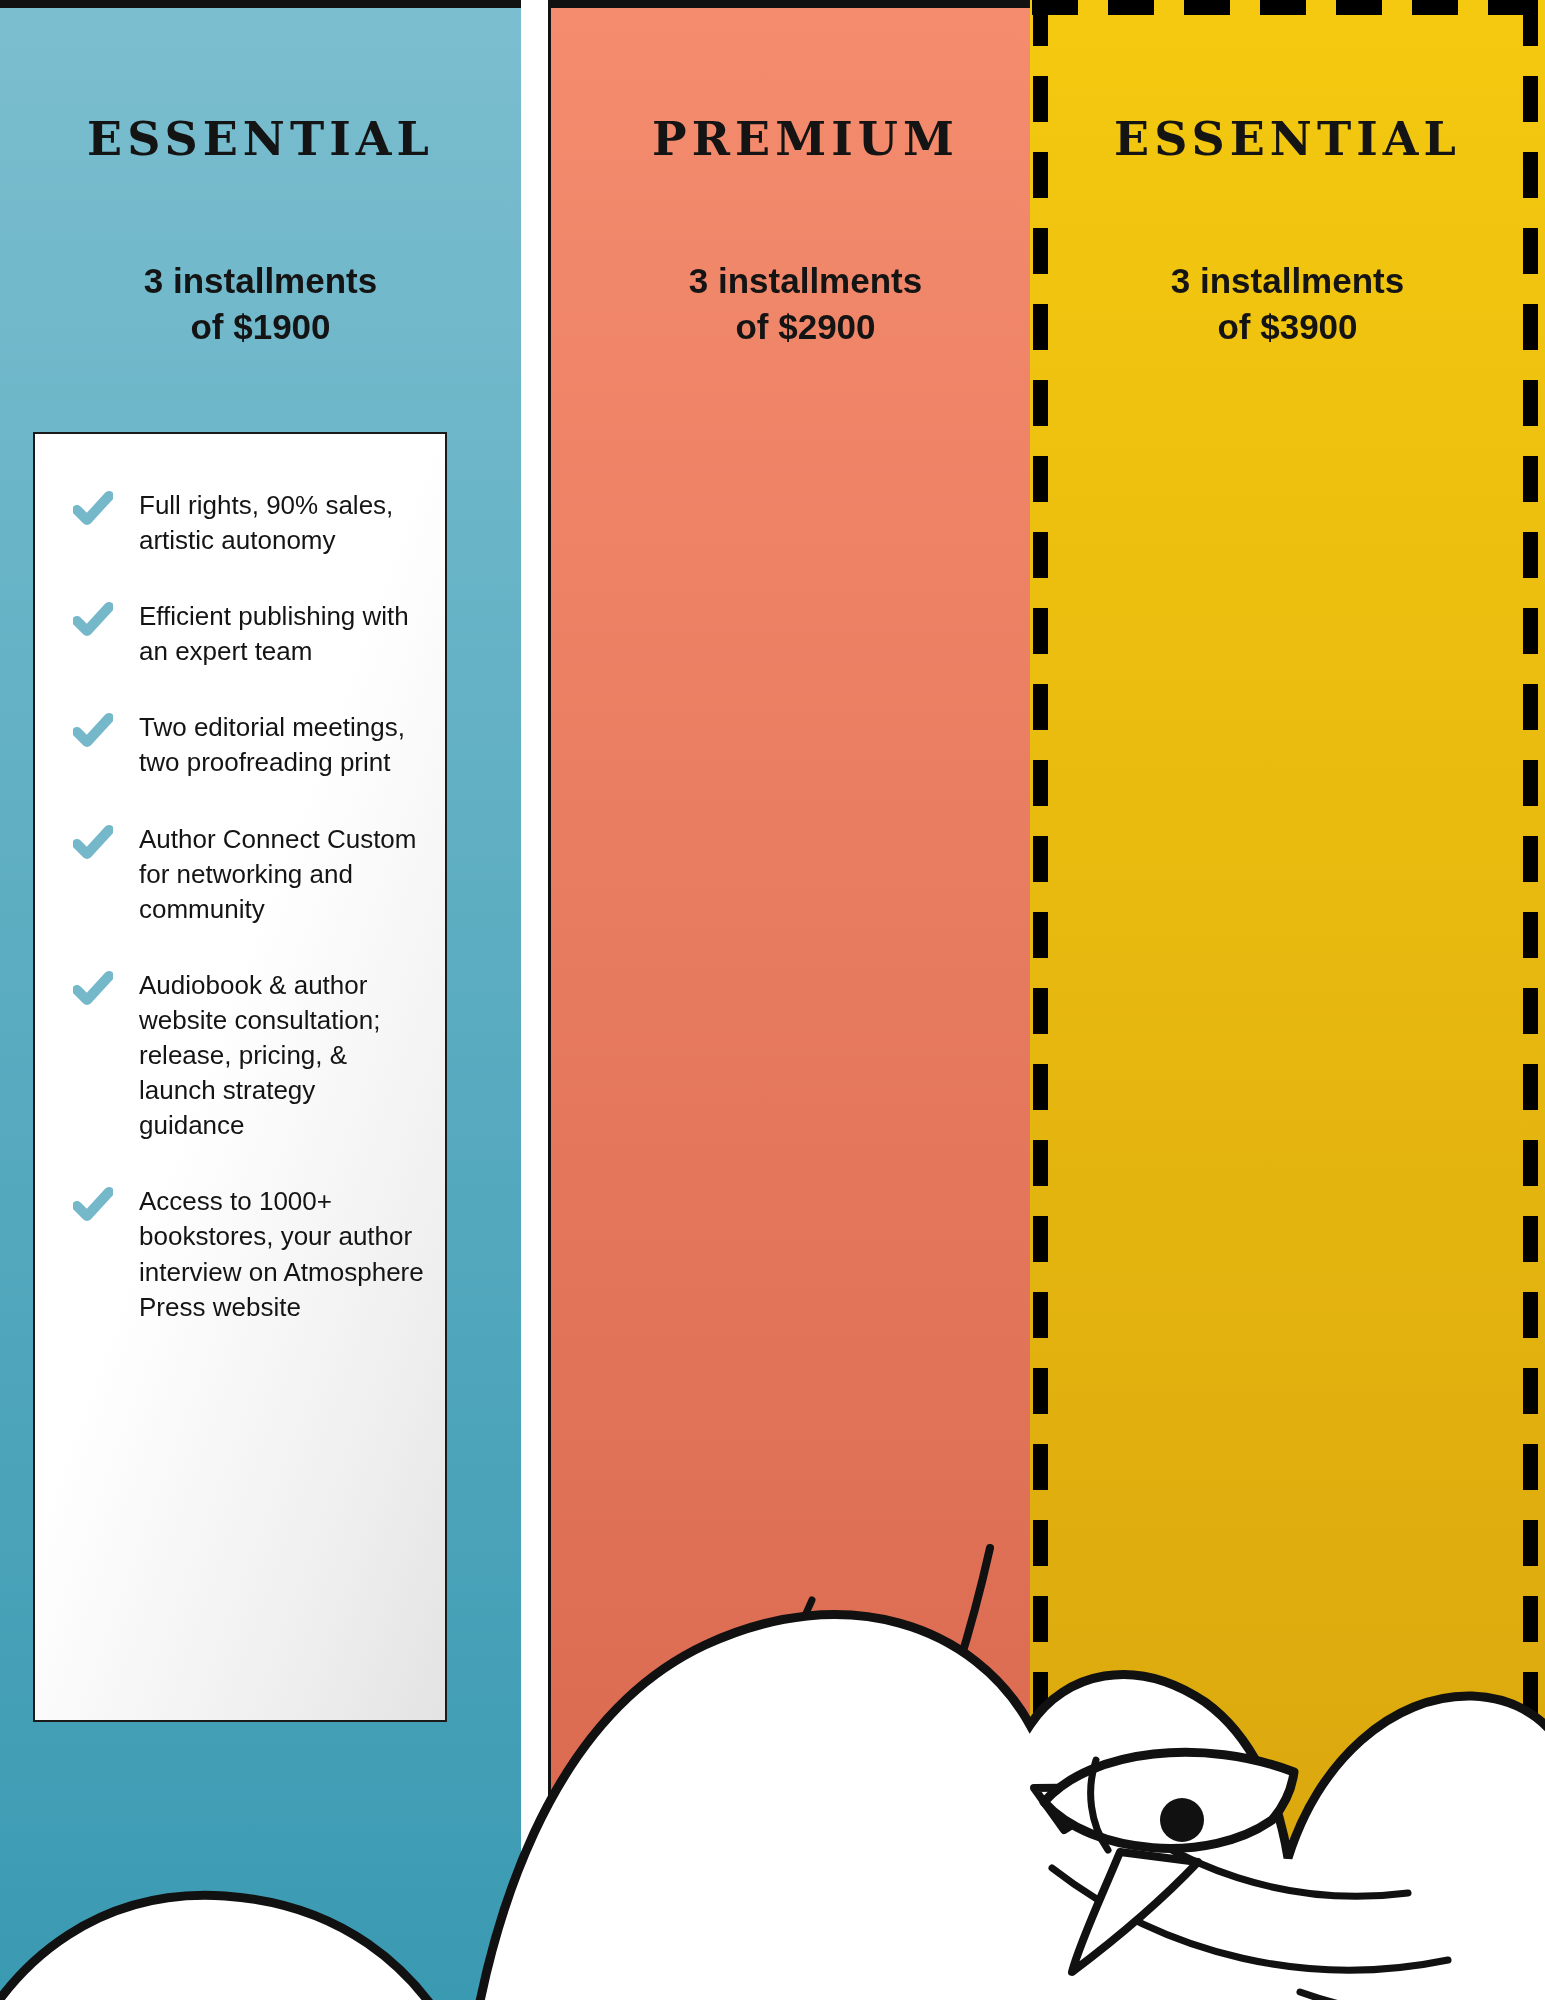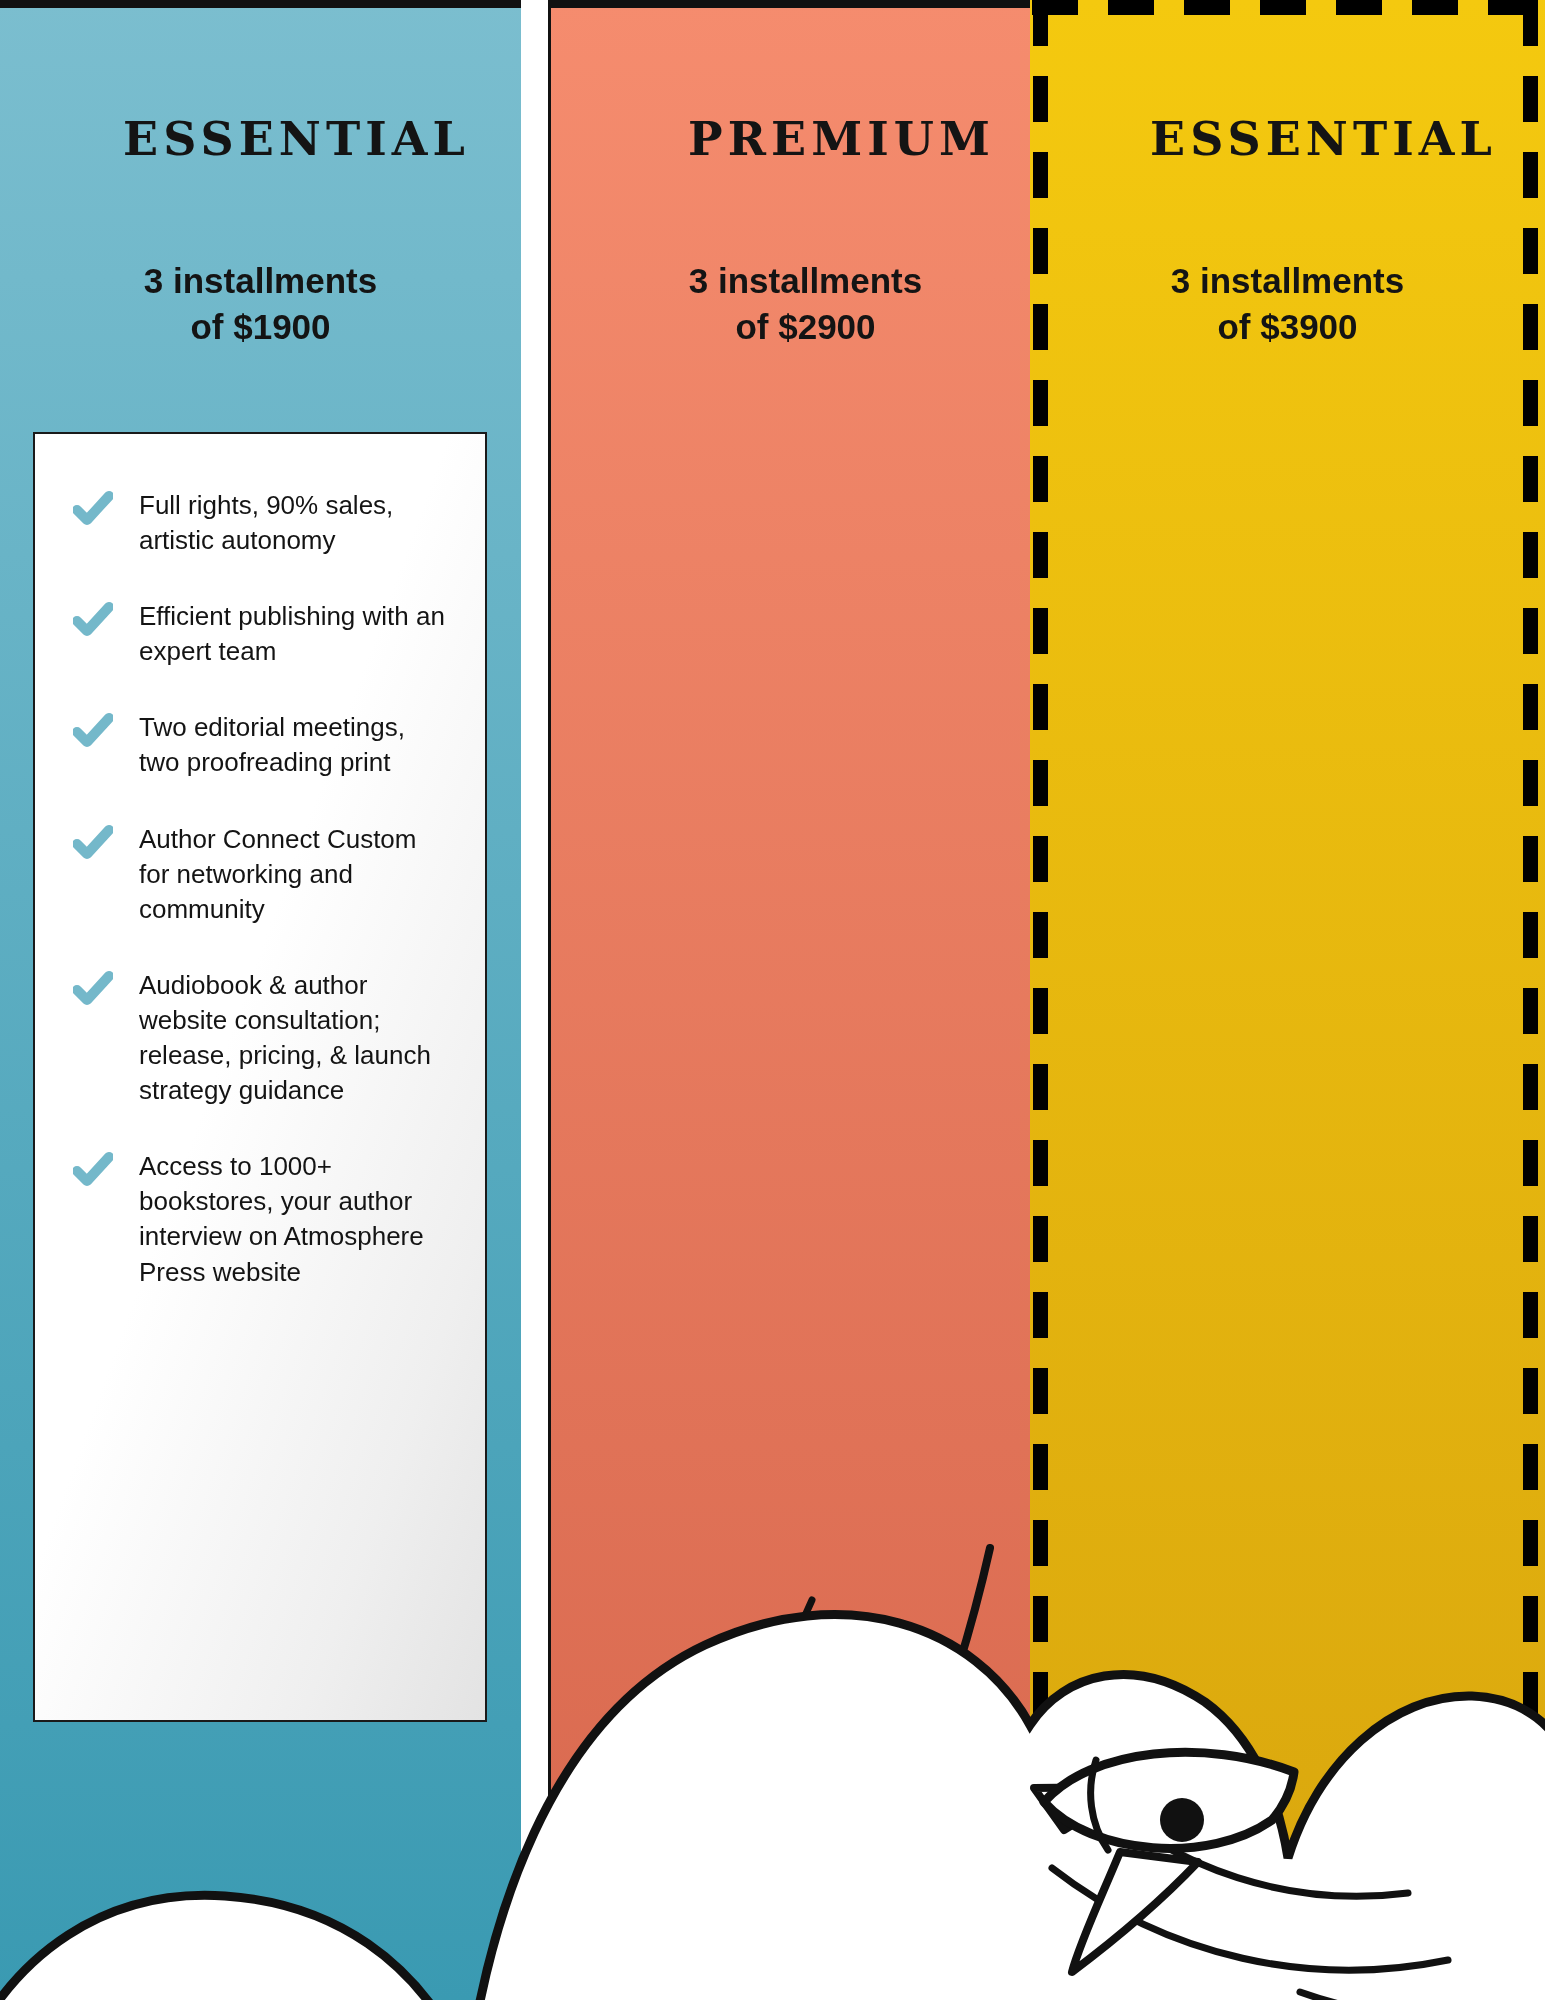--- a/index.html
+++ b/index.html
@@ -24,32 +24,32 @@
   .top-bar{position:absolute;top:0;left:0;right:0;height:8px;background:#111;}
   
   .dash{position:absolute;background:repeating-linear-gradient(90deg,#000 0 46px,transparent 46px 76px);}
   .dash-top{top:0;left:2px;right:0;height:15px;}
   .dash-left{top:0;bottom:0;left:3px;width:15px;background:repeating-linear-gradient(180deg,#000 0 46px,transparent 46px 76px);}
   .dash-right{top:0;bottom:0;right:7px;width:15px;background:repeating-linear-gradient(180deg,#000 0 46px,transparent 46px 76px);}
 
   .plan-title{
     position:absolute;top:116px;left:0;width:100%;text-align:center;
     font-family:"DejaVu Serif", serif;font-weight:700;font-size:46px;line-height:1;
-    letter-spacing:0.11em;color:#141414;margin-left:36px;
+    letter-spacing:0.11em;color:#141414;
   }
   .plan-price{
     position:absolute;top:258px;left:0;width:100%;text-align:center;
     font-weight:700;font-size:35px;line-height:1.3;color:#141414;
   }
 
   .card{
     position:absolute;background:linear-gradient(110deg,#ffffff 45%,#efefef 80%,#e3e3e3 100%);
     border:2px solid #1a1a1a;box-sizing:border-box;
   }
-  .card-essential{left:33px;top:432px;width:454px;height:1290px;}
+  .card-essential{left:33px;top:432px;width:414px;height:1290px;}
   .card-premium{left:551px;top:432px;width:452px;height:1096px;}
 
   .banner{
     box-sizing:border-box;display:flex;align-items:center;justify-content:center;
     border-bottom:2px solid #1a1a1a;font-weight:700;font-size:31px;color:#101010;text-align:center;
   }
   .banner-premium{height:150px;background:linear-gradient(135deg,var(--premium_banner_light),var(--premium_banner_dark));}
 
   .list{display:flex;flex-direction:column;box-sizing:border-box;}
   .list-essential{padding:54px 20px 30px 22px;gap:41px;}

